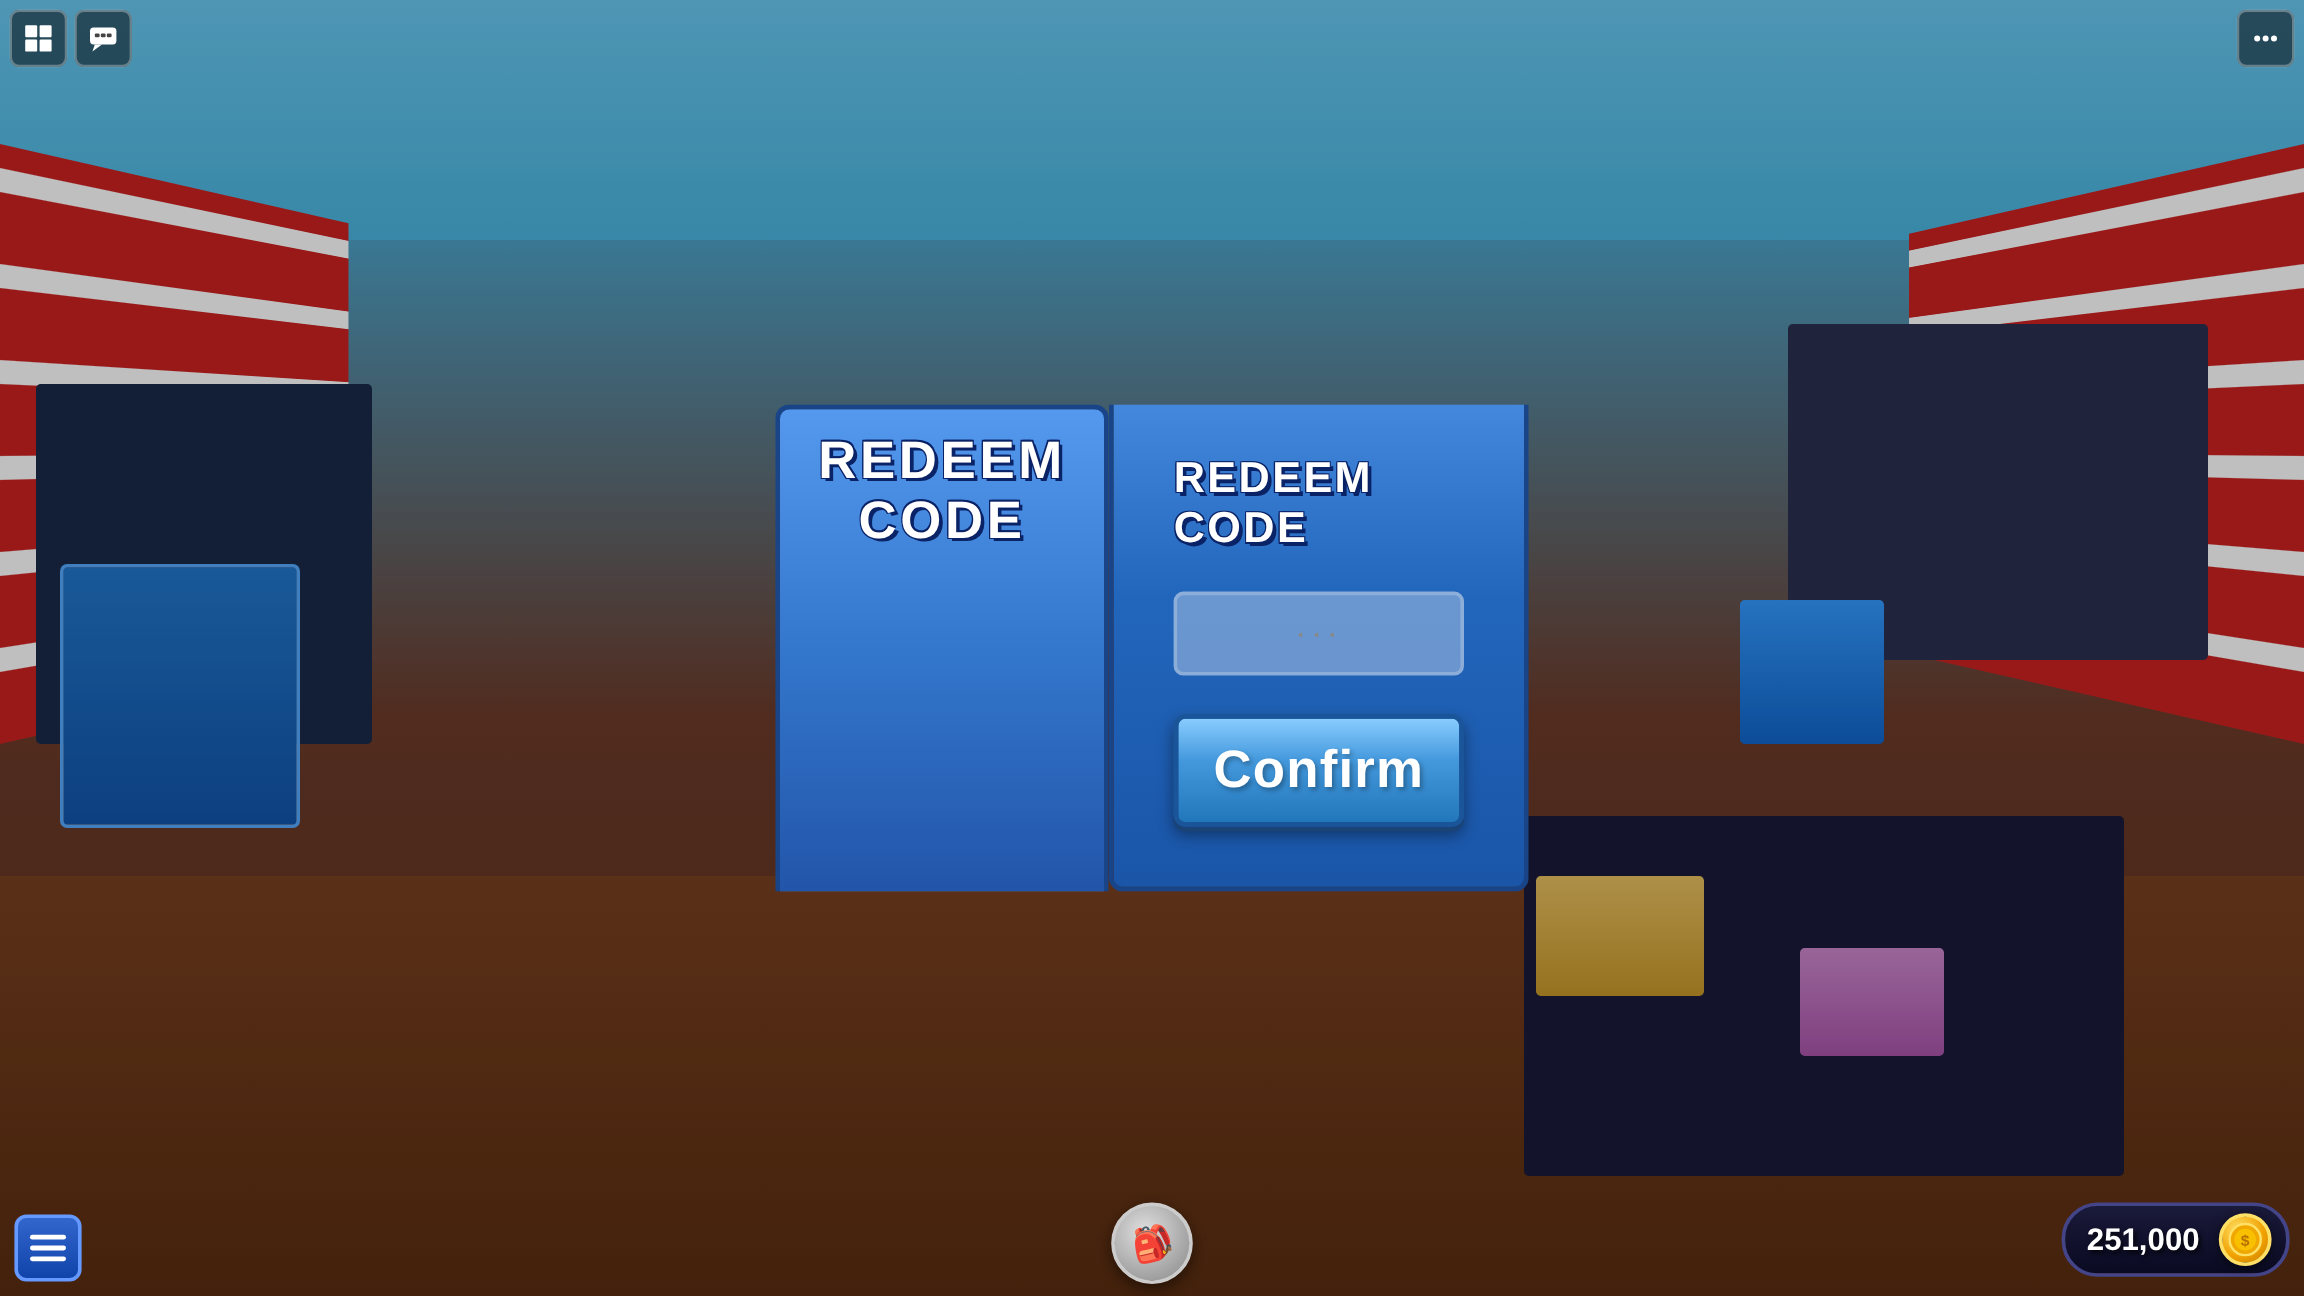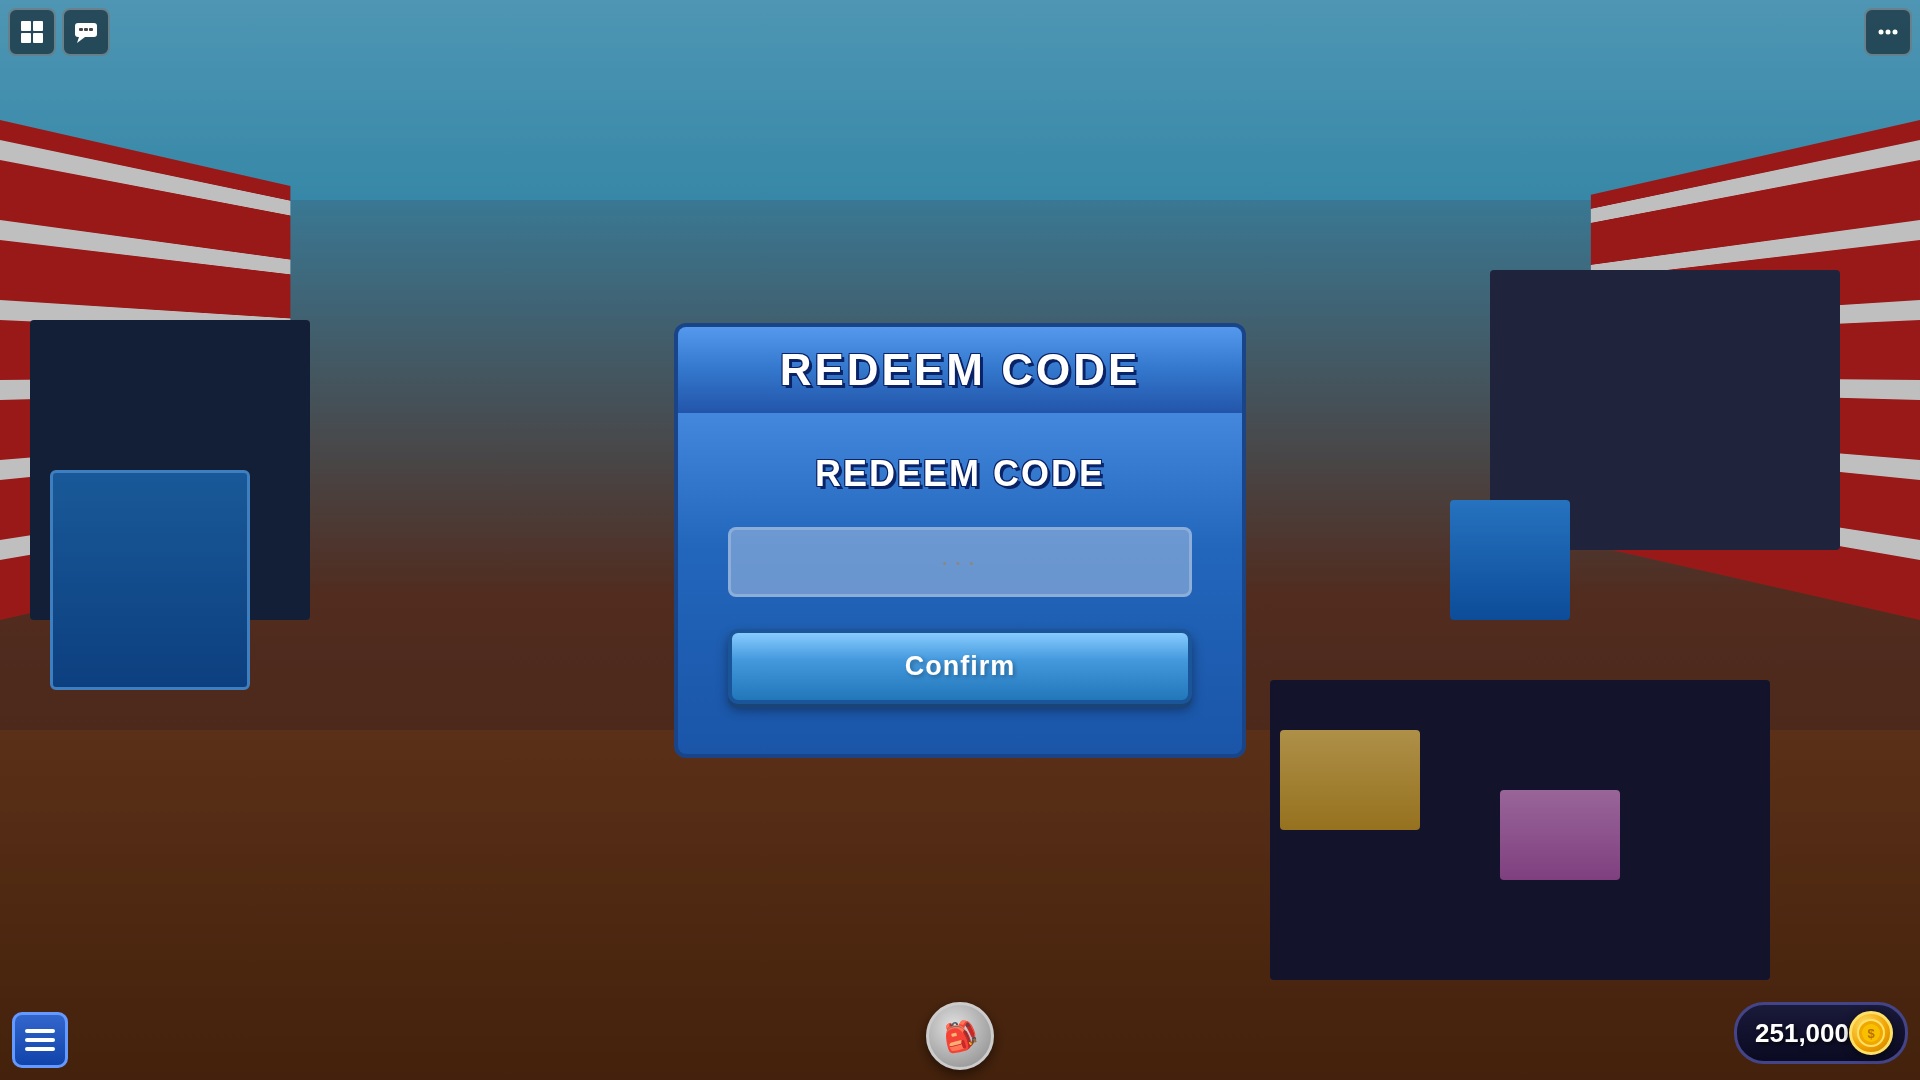--- a/index.html
+++ b/index.html
@@ -228,21 +228,21 @@
       transform: rotate(-15deg);
     }
 
     
     .currency-display {
       position: absolute;
       bottom: 16px;
       right: 12px;
       display: flex;
       align-items: center;
-      gap: 0;
+      gap: 16px;
       background: linear-gradient(180deg, #1a1a3a 0%, #0a0a22 100%);
       border: 3px solid #444488;
       border-radius: 30px;
       padding: 6px 12px 6px 18px;
     }
 
     .currency-amount {
       color: white;
       font-size: 26px;
       font-weight: 900;
@@ -271,23 +271,23 @@
       align-items: center;
       justify-content: center;
       pointer-events: none;
     }
 
     
     .modal-container {
       pointer-events: all;
       position: relative;
       display: flex;
-      flex-direction: column;
+      flex-direction: row;
       align-items: stretch;
-      width: 572px;
+      width: 628px;
     }
 
     
     .modal-title-bar {
       background: linear-gradient(180deg, #5599ee 0%, #3377cc 50%, #2255aa 100%);
       border: 4px solid #1a4488;
       border-bottom: none;
       border-radius: 12px 12px 0 0;
       padding: 18px 30px;
       text-align: center;
@@ -352,21 +352,21 @@
       display: flex;
       gap: 30px;
       width: 100%;
       justify-content: center;
     }
 
     .game-button {
       flex: 1;
       padding: 18px 0;
       border-radius: 10px;
-      font-size: 27px;
+      font-size: 44px;
       font-weight: 900;
       font-family: 'Arial Black', 'Arial Bold', Arial, sans-serif;
       cursor: pointer;
       border: none;
       outline: none;
       letter-spacing: 1px;
       position: relative;
       text-shadow: 2px 2px 4px rgba(0,0,0,0.3);
     }
 

